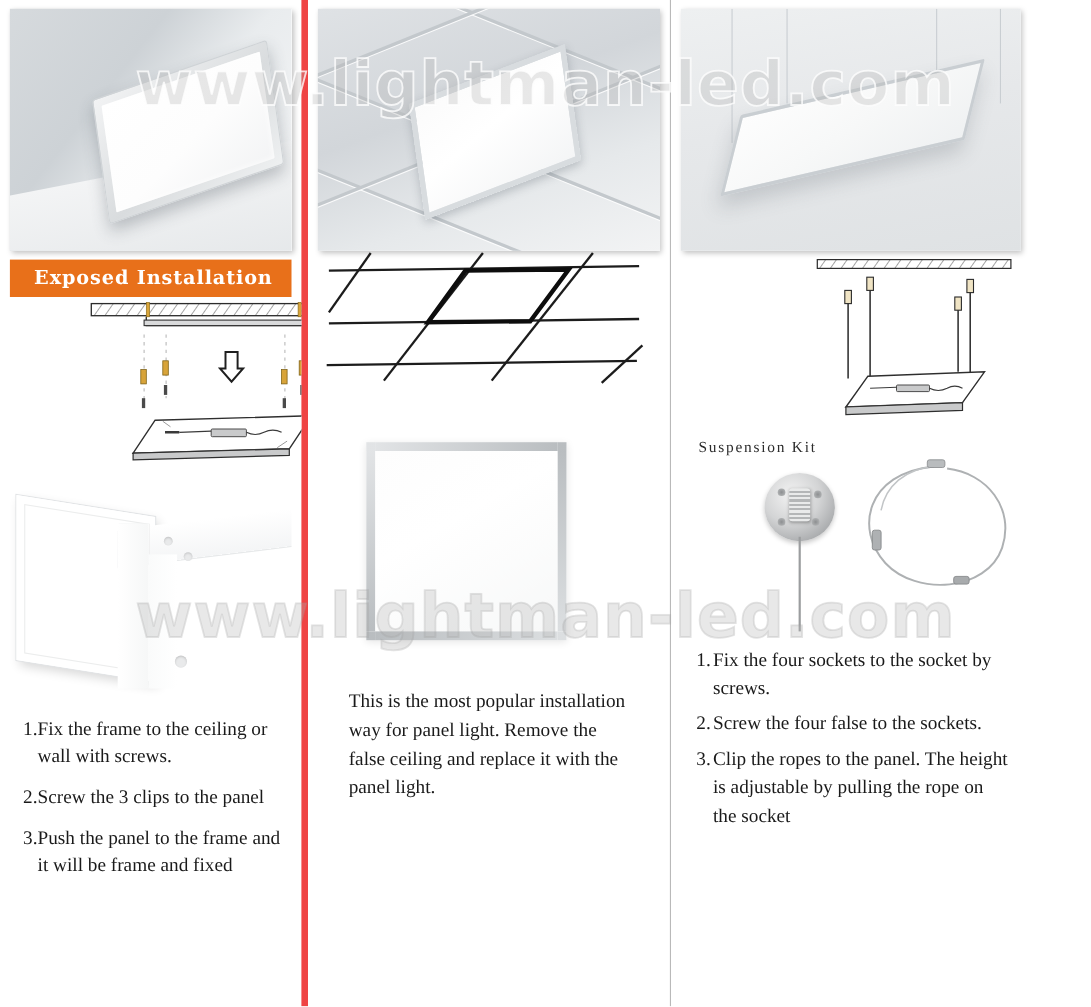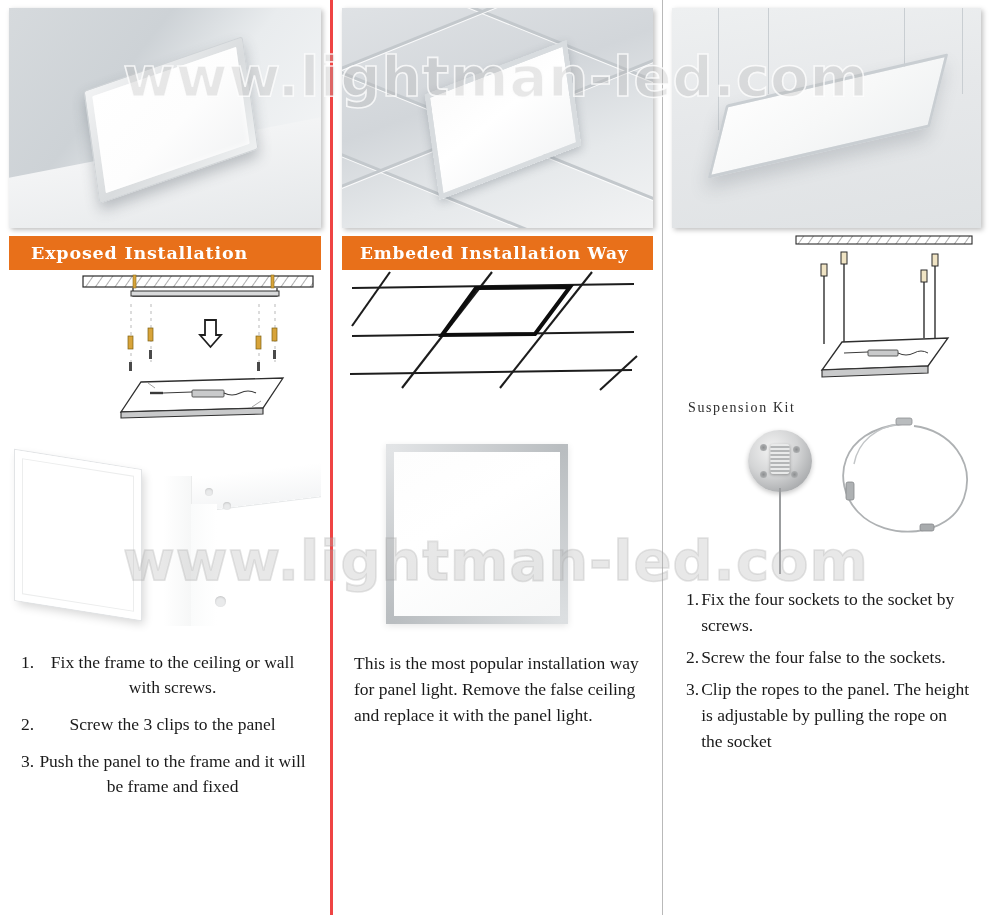--- a/index.html
+++ b/index.html
@@ -17,21 +17,21 @@
     overflow: hidden;
   }
 
   
   .col {
     position: relative;
     height: 915px;
     background: #fff;
     overflow: hidden;
   }
-  .col-1 { width: 333px; border-right: 3px solid #ef4444; }
+  .col-1 { width: 280px; border-right: 6px solid #ef4444; }
   .col-2 { width: 330px; border-right: 1px solid #b9b9b9; }
   .col-3 { width: 327px; }
   .col-inner {
     position: relative;
     width: 100%; height: 100%;
     padding: 8px 9px 0 9px;
   }
 
   
   .photo {
@@ -251,26 +251,26 @@
     display: flex;
     font-size: 17.5px;
     line-height: 25px;
     margin-bottom: 12px;
   }
   .note .num { flex: 0 0 auto; }
   .note .txt { flex: 1 1 auto; }
   .para {
     font-size: 17.5px;
     line-height: 26px;
-    margin: 0;
+    margin: 16px;
   }
   .col-3 .notes { padding-top: 12px; padding-left: 14px; }
   .col-3 .note { margin-bottom: 6px; line-height: 26px; }
   .col-3 .note .txt { padding-left: 2px; }
-  .col-1 .note .txt { padding-left: 0; text-align: center; }
+  .col-1 .note .txt { padding-left: 0; }
 
   
   .watermark {
     position: absolute;
     left: 0; width: 992px;
     text-align: center;
     font-family: "DejaVu Sans", sans-serif;
     font-weight: bold;
     font-size: 56px;
     letter-spacing: 1px;
@@ -387,23 +387,20 @@
 
       <div class="photo ceil-b">
         <div class="tline" style="width:420px;height:3px;left:-40px;top:14px;transform:rotate(22deg);"></div>
         <div class="tline" style="width:420px;height:3px;left:-40px;top:132px;transform:rotate(22deg);"></div>
         <div class="tline" style="width:420px;height:3px;left:-60px;top:206px;transform:rotate(22deg);"></div>
         <div class="tline" style="width:420px;height:3px;left:-40px;top:108px;transform:rotate(-22deg);"></div>
         <div class="tline" style="width:420px;height:3px;left:-40px;top:-10px;transform:rotate(-22deg);"></div>
         <div class="recessed"></div>
       </div>
 
-      <div class="band">
-        <span class="band-text">Embeded Installation Way</span>
-      </div>
 
       <div class="diagram d2">
         <svg width="312" height="168" viewBox="0 0 312 168">
           <g stroke="#1c1c1c" stroke-width="2.1" fill="none">
             <line x1="10" y1="18" x2="292" y2="14"></line>
             <line x1="10" y1="66" x2="292" y2="62"></line>
             <line x1="8" y1="104" x2="290" y2="100"></line>
             <line x1="48" y1="2" x2="10" y2="56"></line>
             <line x1="150" y1="2" x2="60" y2="118"></line>
             <line x1="250" y1="2" x2="158" y2="118"></line>

